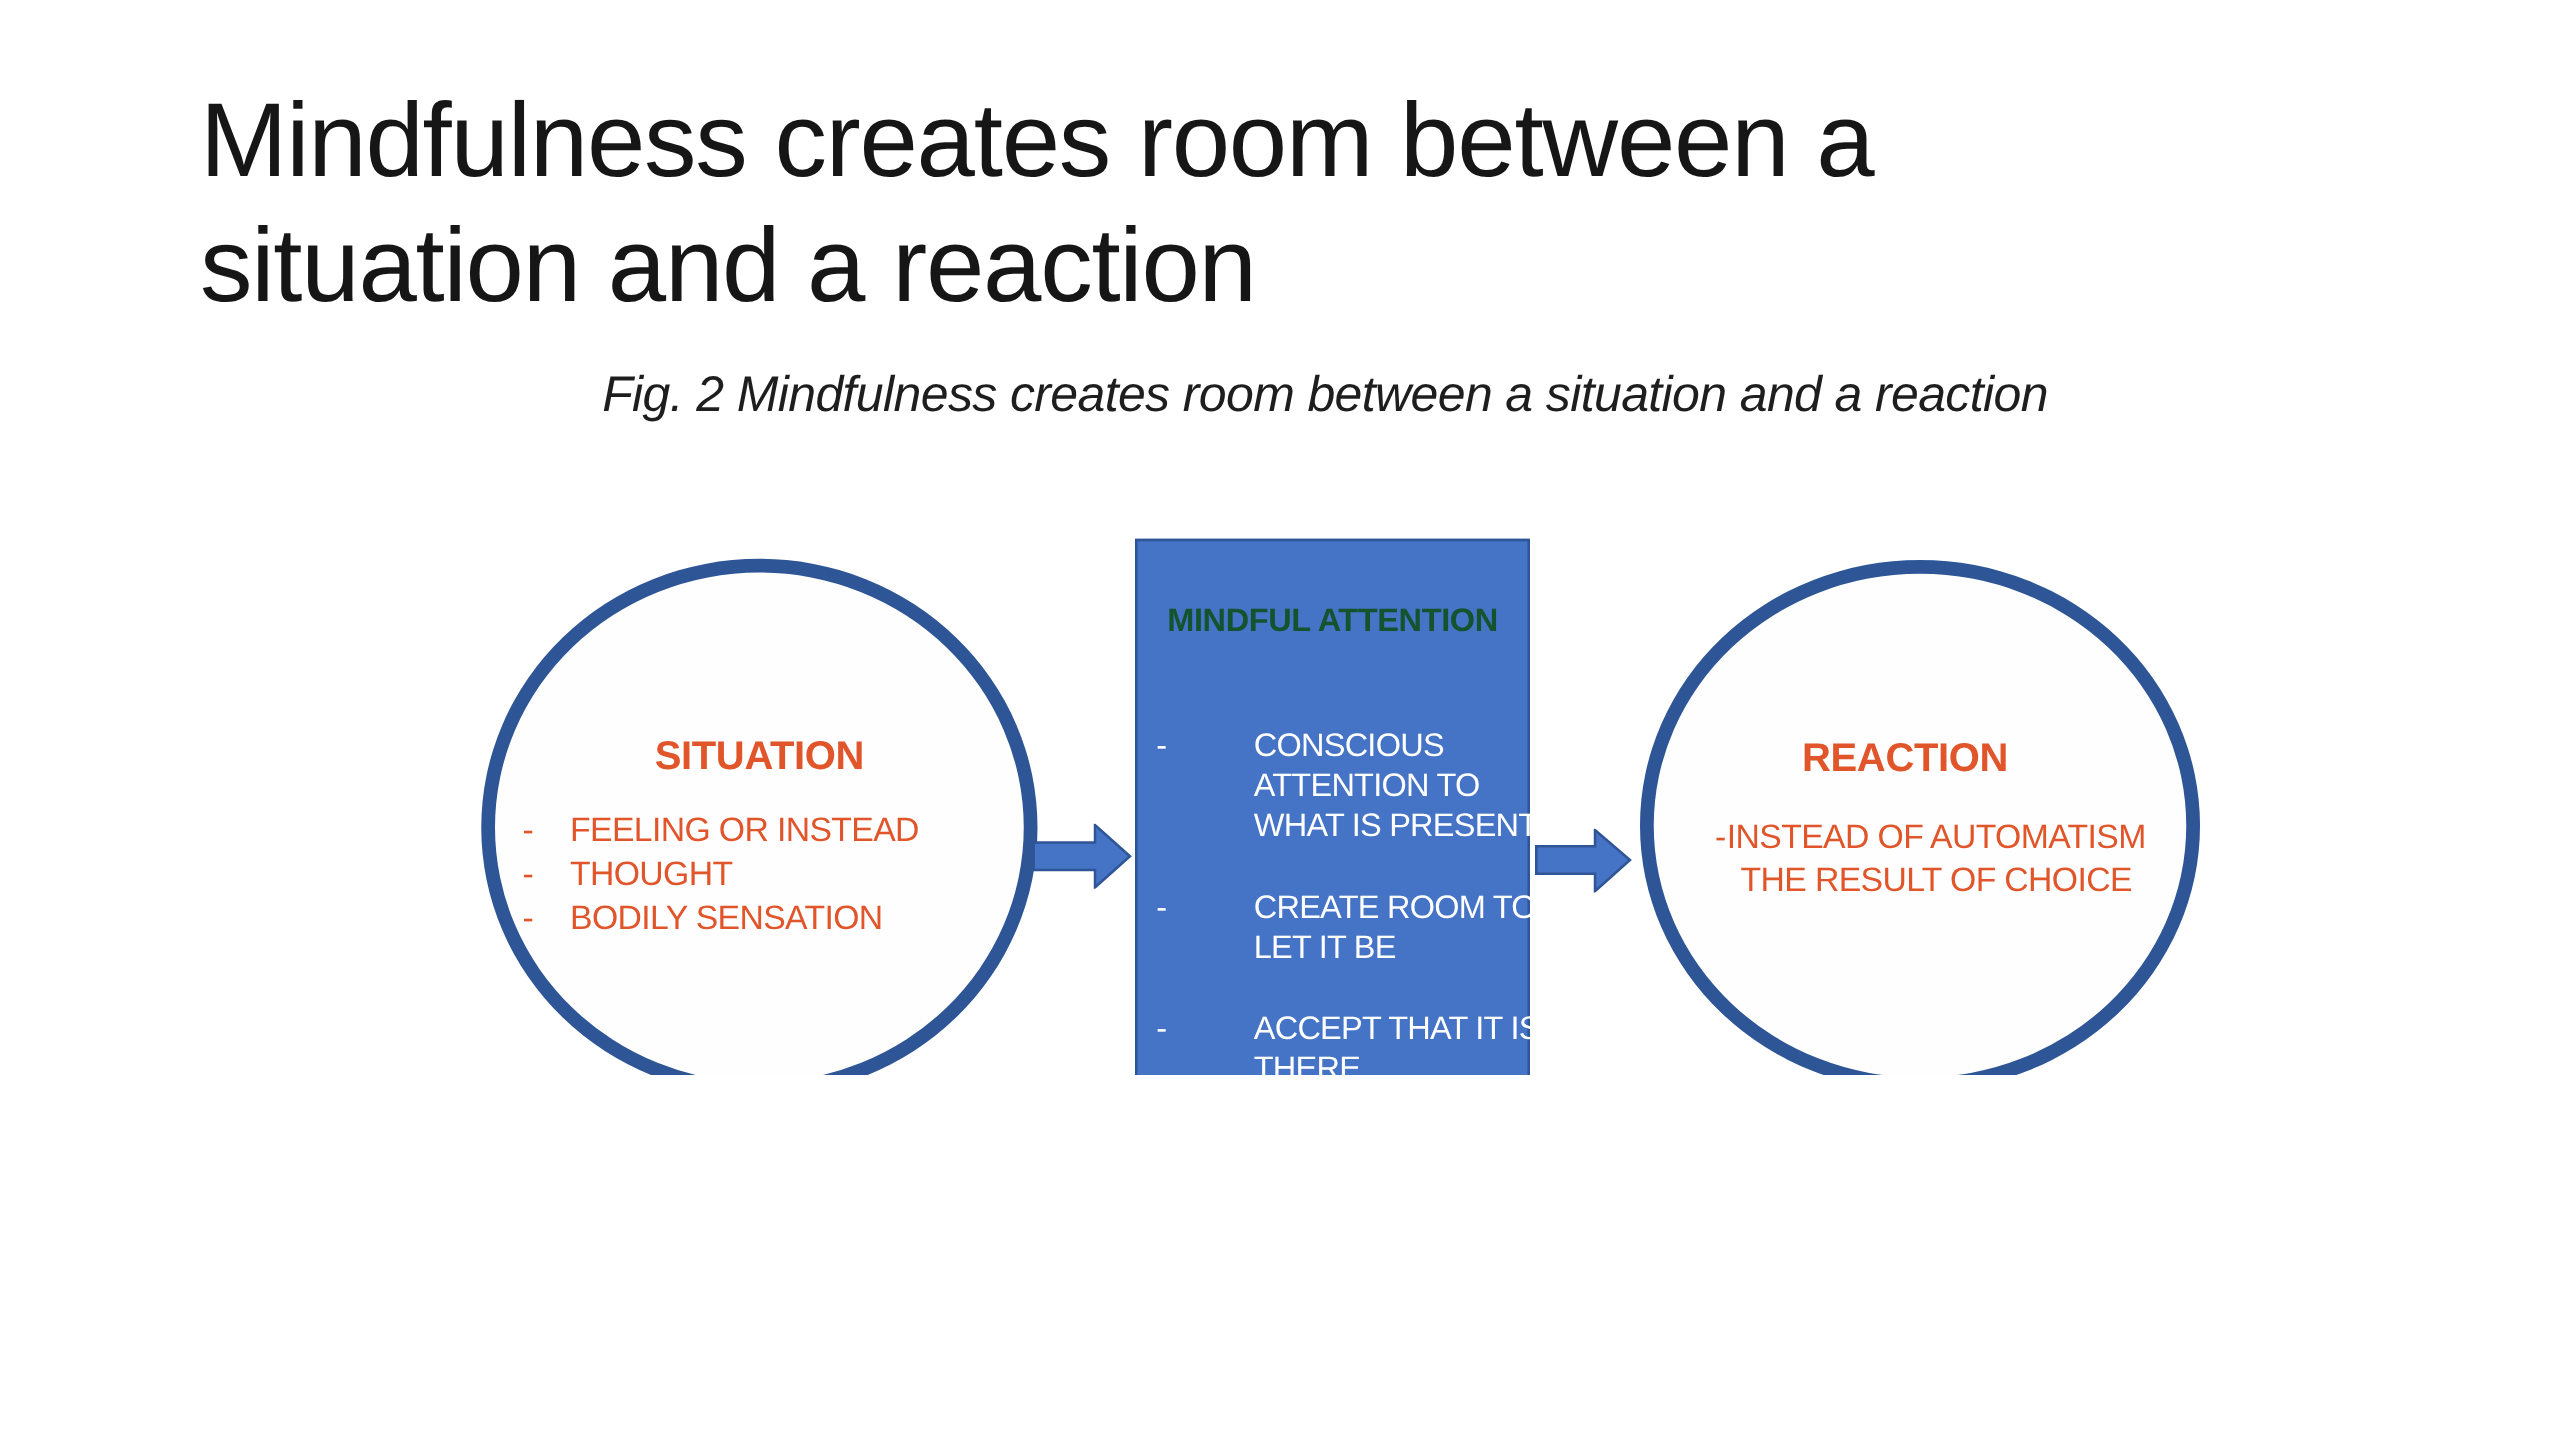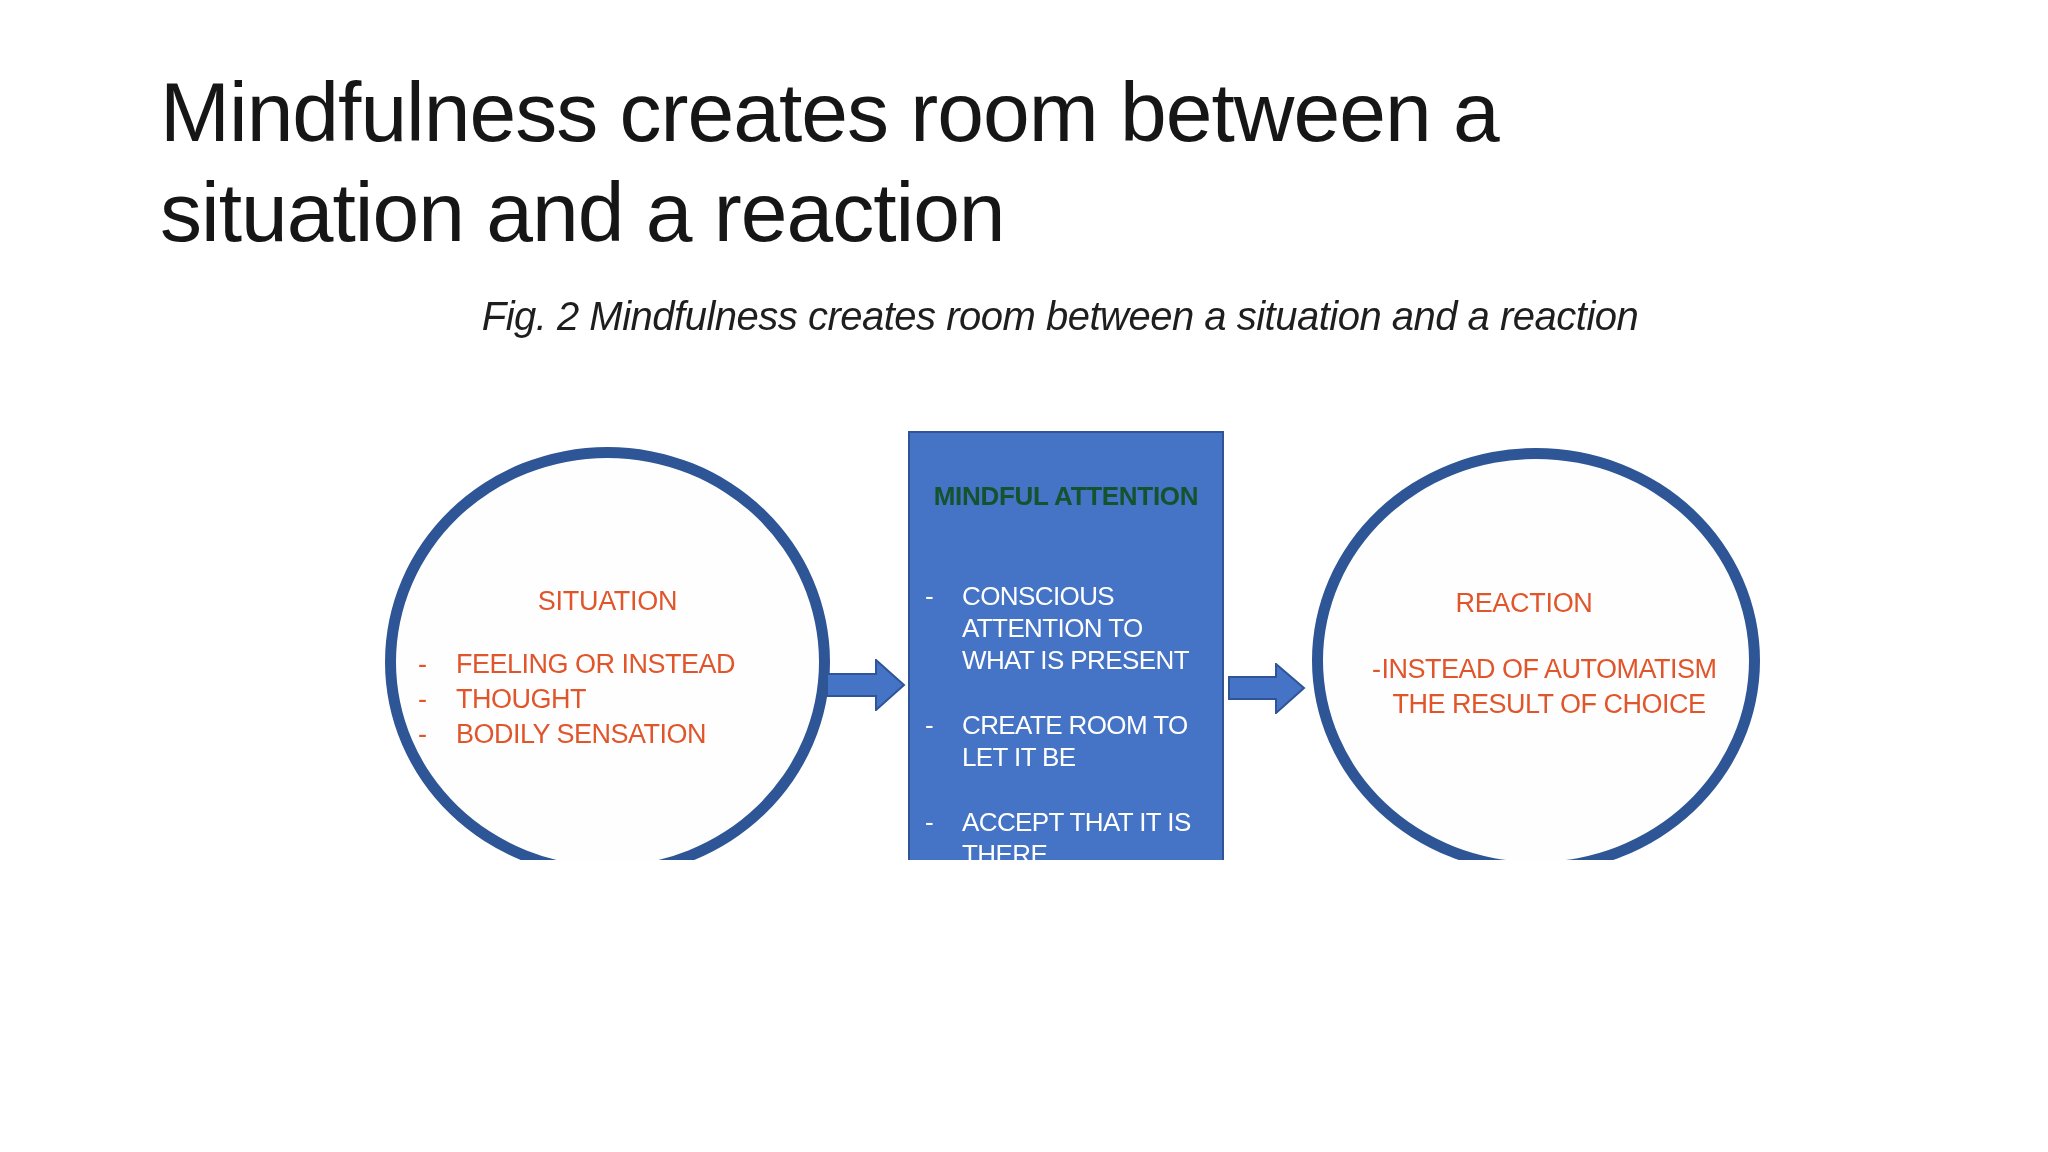--- a/index.html
+++ b/index.html
@@ -21,42 +21,42 @@
   }
   
   .circle{
     position:absolute;border:11px solid #2E5596;border-radius:50%;
     background:#fefefe;box-sizing:border-box;
   }
   .circle.left{left:385px;top:447px;width:445px;height:430px;}
   .circle.right{left:1312px;top:448px;width:448px;height:425px;}
   .orange{color:#E1552B;}
   .shape-heading{
-    position:absolute;text-align:center;font-weight:normal;font-size:27px;
+    position:absolute;text-align:center;font-weight:bold;font-size:32px;
     letter-spacing:-0.3px;
   }
   .heading-situation{left:385px;width:445px;top:586px;}
   .heading-reaction{left:1300px;width:448px;top:588px;}
   
   .sit-list{position:absolute;left:418px;top:647px;}
   .sit-row{display:flex;font-size:27px;line-height:35px;letter-spacing:-0.5px;}
   .sit-row .dash{width:38px;flex:0 0 38px;}
   
   .midbox{
     position:absolute;left:908px;top:431px;width:316px;height:529px;
     background:#4573C5;border:2px solid #2F5597;box-sizing:border-box;
   }
   .heading-mindful{
     position:absolute;left:908px;width:316px;top:481px;text-align:center;
     font-weight:bold;font-size:26px;color:#14532d;letter-spacing:-0.3px;
   }
   .mid-list{position:absolute;left:925px;top:580px;width:290px;color:#ffffff;}
   .mid-group{display:flex;margin-bottom:33px;}
   .mid-group .dash{width:37px;flex:0 0 37px;font-size:26px;line-height:32px;}
-  .mid-lines{font-size:26px;line-height:32px;letter-spacing:-0.6px;}
+  .mid-lines{font-size:26px;line-height:32px;letter-spacing:-0.6px;margin-left:41px;}
   .mid-lines div{white-space:nowrap;}
   
   .react-item{
     position:absolute;left:1359px;top:652px;width:380px;text-align:center;
     font-size:27px;line-height:35px;letter-spacing:-0.5px;
   }
   .react-item div{white-space:nowrap;}
   .react-dash{
     position:absolute;left:1372px;top:652px;font-size:27px;line-height:35px;
   }

